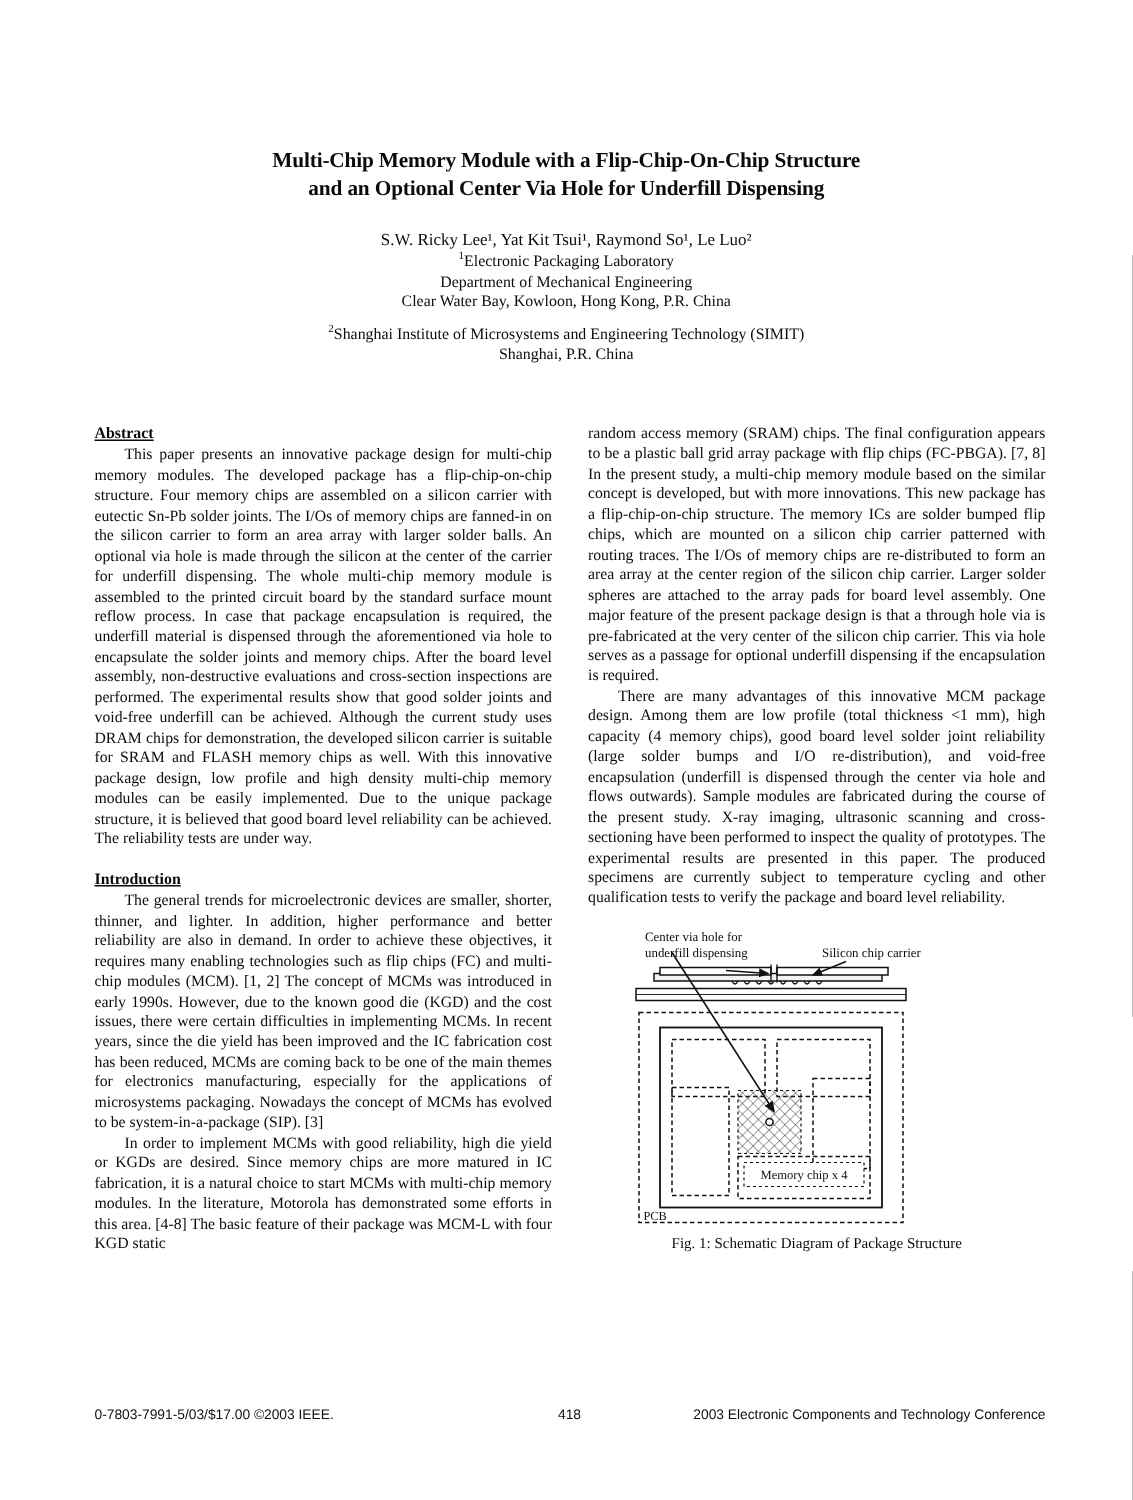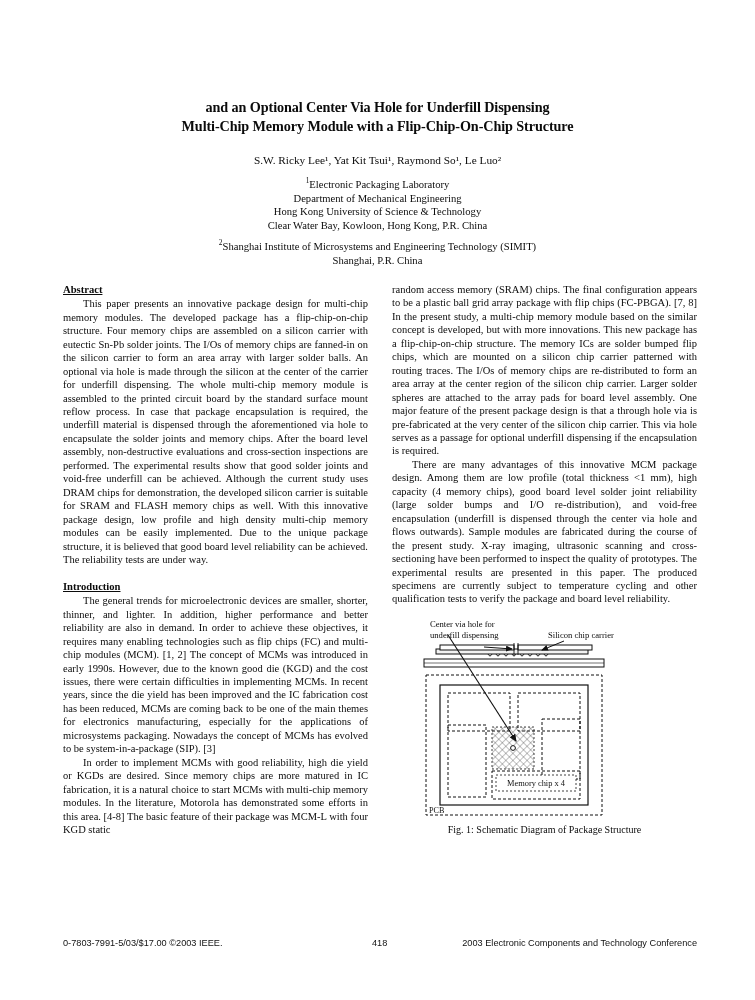--- a/index.html
+++ b/index.html
@@ -29,21 +29,21 @@
     font-weight: bold;
     line-height: 19px;
     letter-spacing: -0.1px;
   }
   .authors {
     margin-top: 17px;
     font-size: 11.3px;
     line-height: 14px;
   }
   .affil-block {
-    margin-top: 11px;
+    margin-top: 1px;
     font-size: 10.6px;
     line-height: 13.6px;
   }
   .affil-block .gap {
     height: 8px;
   }
   sup {
     font-size: 7.4px;
     vertical-align: super;
     line-height: 0;
@@ -130,30 +130,29 @@
     position: absolute; right: 0; top: 0; white-space: nowrap;
   }
 </style>
 </head>
 <body>
 
 <div class="page">
 
   <div class="title-block">
     <div class="paper-title">
+      <div>Multi-Chip Memory Module with a Flip-Chip-On-Chip Structure</div>
       <div>and an Optional Center Via Hole for Underfill Dispensing</div>
-      <div>Multi-Chip Memory Module with a Flip-Chip-On-Chip Structure</div>
     </div>
 
     <div class="authors">S.W. Ricky Lee¹, Yat Kit Tsui¹, Raymond So¹, Le Luo²</div>
 
     <div class="affil-block">
       <div><sup>1</sup><span>Electronic Packaging Laboratory</span></div>
       <div>Department of Mechanical Engineering</div>
-      <div>Hong Kong University of Science &amp; Technology</div>
       <div>Clear Water Bay, Kowloon, Hong Kong, P.R. China</div>
       <div class="gap"></div>
       <div><sup>2</sup><span>Shanghai Institute of Microsystems and Engineering Technology (SIMIT)</span></div>
       <div>Shanghai, P.R. China</div>
     </div>
   </div>
 
   <div class="columns">
 
     <div class="col col-left">

